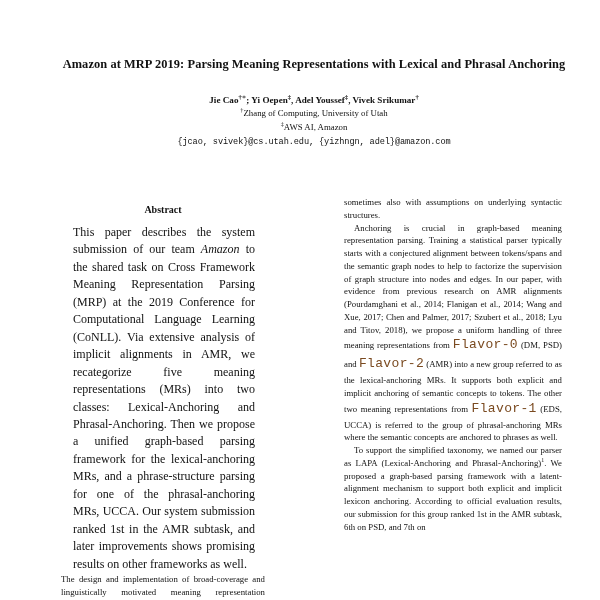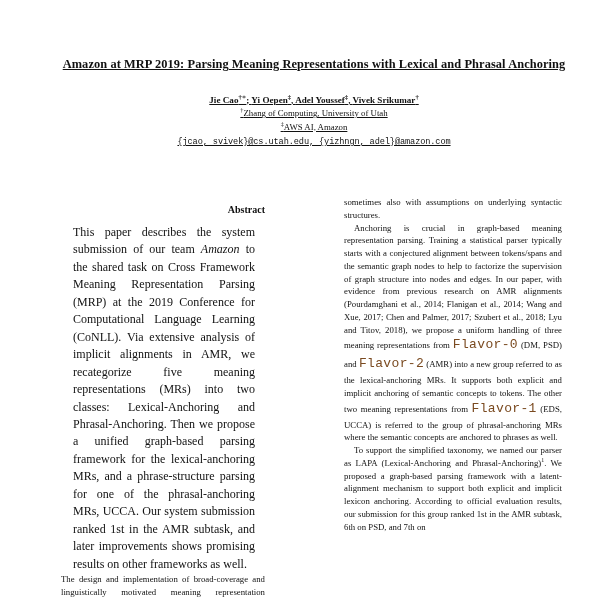--- a/index.html
+++ b/index.html
@@ -13,21 +13,20 @@
     height: 600px;
     background: #ffffff;
     overflow: hidden;
     font-family: "Liberation Serif", "DejaVu Serif", serif;
     color: #111111;
   }
 
   
   .title-block {
     padding: 56px 34px 0 62px;
-    text-decoration: underline;
   }
   .paper-title {
     font-size: 12.4px;
     font-weight: bold;
     line-height: 1.42;
     text-align: center;
     letter-spacing: 0.08px;
     margin: 0;
   }
 
@@ -70,21 +69,21 @@
     width: 300px;
     box-sizing: border-box;
   }
   .col-left  { padding: 0 35px 0 61px; }
   .col-right { padding: 0 38px 0 44px; }
 
   
   .abstract-head {
     font-size: 10px;
     font-weight: bold;
-    text-align: right;
+    text-align: center;
     margin: 8px 0 9px 0;
   }
   .abstract-body {
     padding: 0 10px 0 12px;
   }
   .abstract-body p {
     margin: 0;
     font-size: 12px;
     line-height: 1.455;
     text-align: justify;

